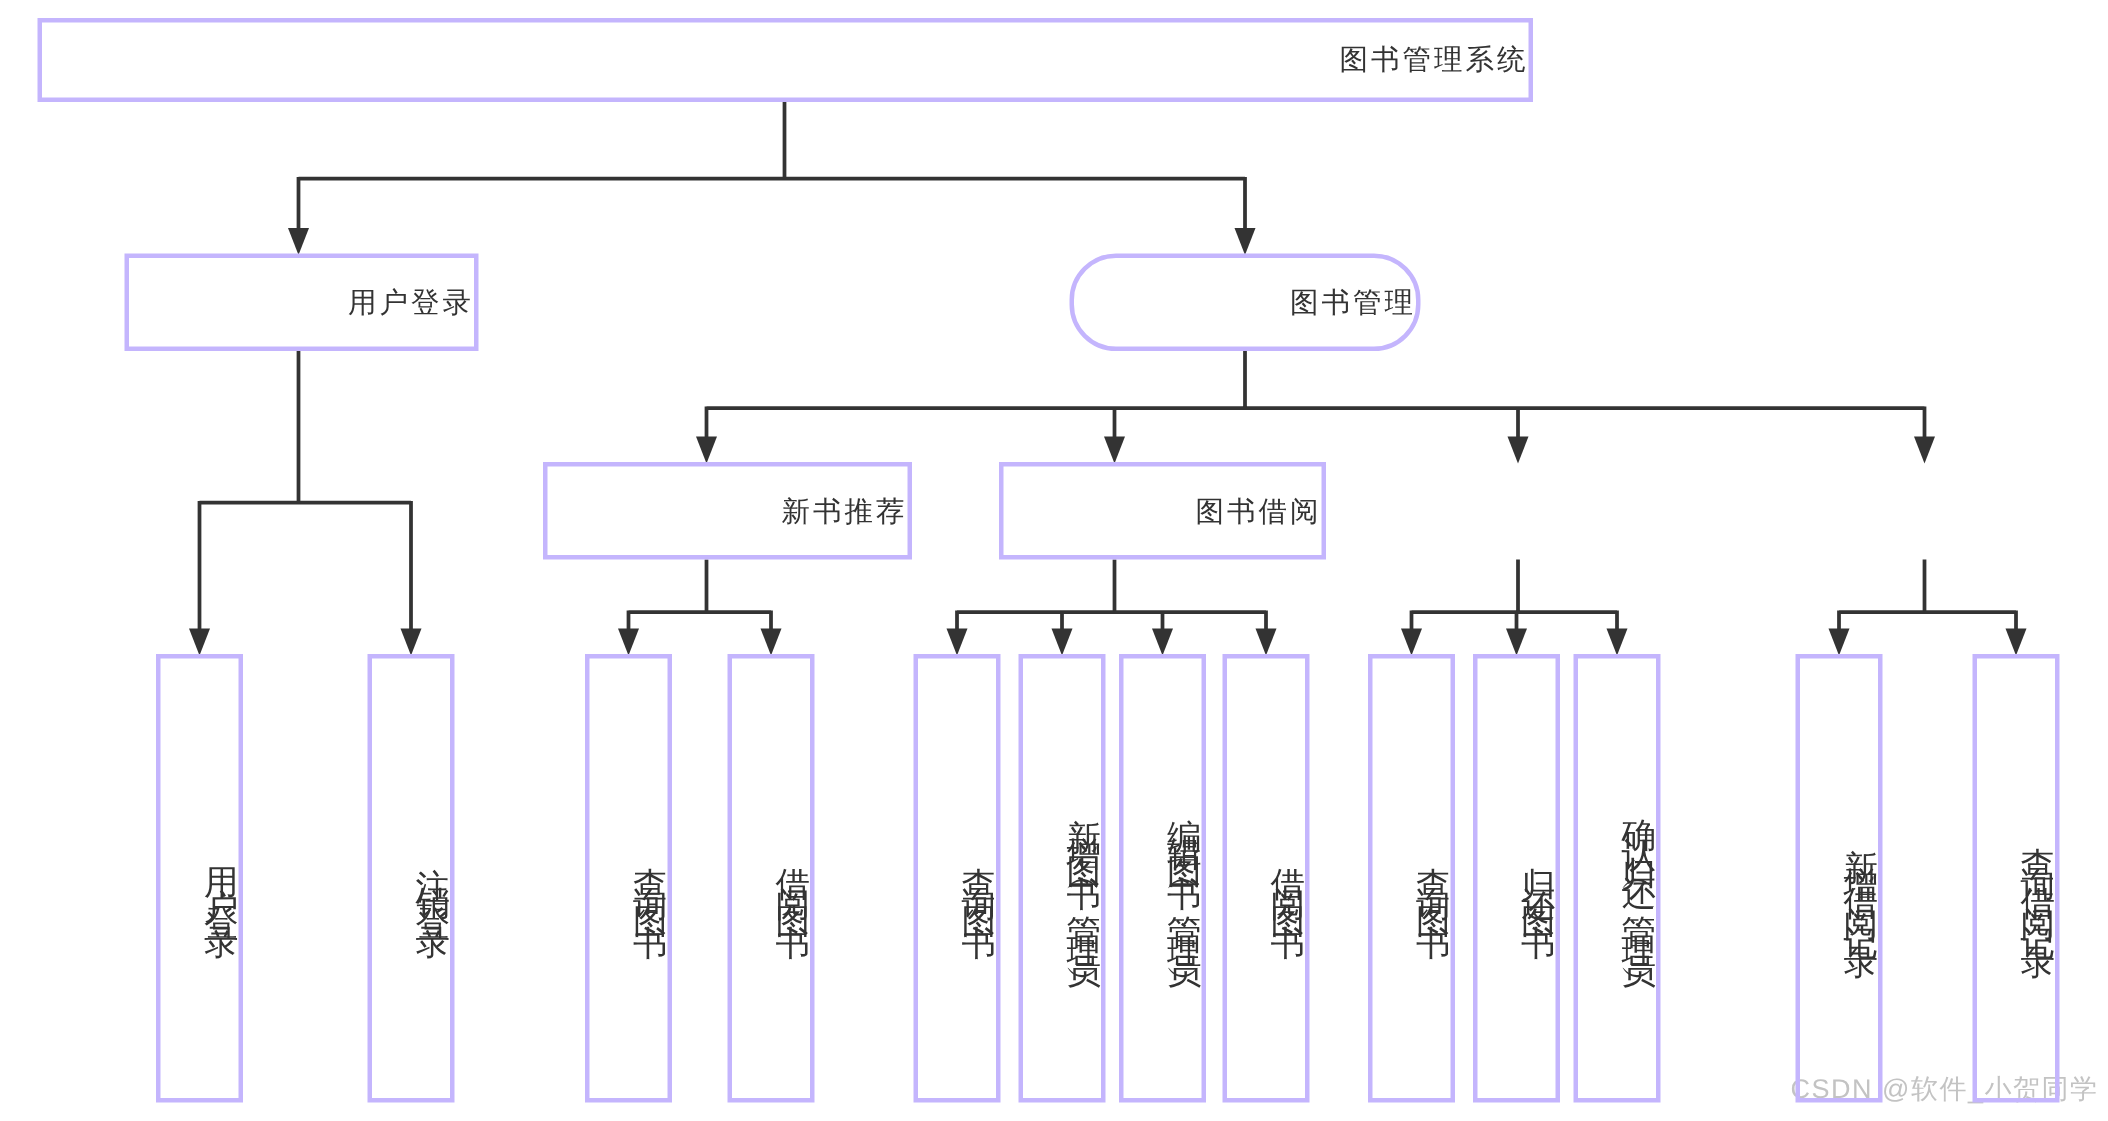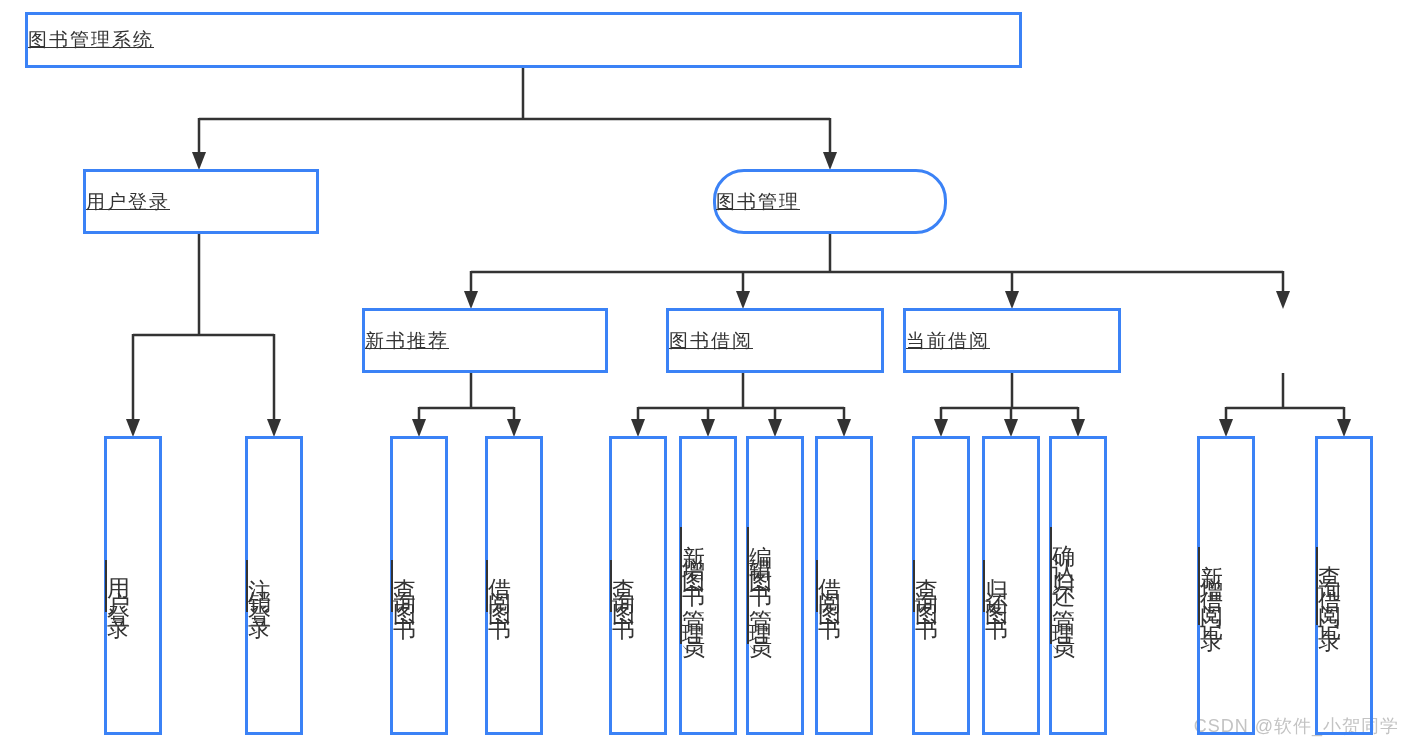--- a/index.html
+++ b/index.html
@@ -5,24 +5,23 @@
   html,body { margin:0; padding:0; background:#ffffff; }
   .canvas {
     position:relative; width:1405px; height:747px; background:#ffffff;
     font-family:"Liberation Sans","DejaVu Sans",sans-serif; color:#333333;
     overflow:hidden;
   }
   .connectors { position:absolute; left:0; top:0; z-index:1; }
   .ln { stroke:#333333; stroke-width:2.5; fill:none; }
   .ar { fill:#333333; stroke:none; }
   .box {
-    position:absolute; box-sizing:border-box; border:3px solid #3b82f6;
-    background:transparent; display:flex; align-items:center; justify-content:flex-start;
+    position:absolute; box-sizing:border-box; border:3px solid #c4b5fd;
+    background:transparent; display:flex; align-items:center; justify-content:flex-end;
     z-index:1;
-    text-decoration:underline;
   }
   .hlabel { font-size:19px; letter-spacing:2px; color:#333333; white-space:nowrap; }
   .vlabel {
     writing-mode:vertical-rl; text-orientation:mixed;
     font-size:23px; letter-spacing:13px; color:#333333; line-height:1;
   }
   .watermark {
     position:absolute; right:6px; top:714px; z-index:0;
     font-size:18px; color:#c3c3c3; letter-spacing:1px; white-space:nowrap;
   }
@@ -98,23 +97,20 @@
   <div class="box" style="left:713px;top:169px;width:234px;height:65px;border-radius:31px;">
     <span class="hlabel">图书管理</span>
   </div>
 
   <div class="box" style="left:362px;top:308px;width:246px;height:65px;">
     <span class="hlabel">新书推荐</span>
   </div>
   <div class="box" style="left:634px;top:308px;width:218px;height:65px;margin-left:32px;">
     <span class="hlabel">图书借阅</span>
   </div>
-  <div class="box" style="left:903px;top:308px;width:218px;height:65px;">
-    <span class="hlabel">当前借阅</span>
-  </div>
 
   <div class="box" style="left:104px;top:436px;width:58px;height:299px;">
     <span class="vlabel">用户登录</span>
   </div>
   <div class="box" style="left:245px;top:436px;width:58px;height:299px;">
     <span class="vlabel">注销登录</span>
   </div>
 
   <div class="box" style="left:390px;top:436px;width:58px;height:299px;">
     <span class="vlabel">查询图书</span>

